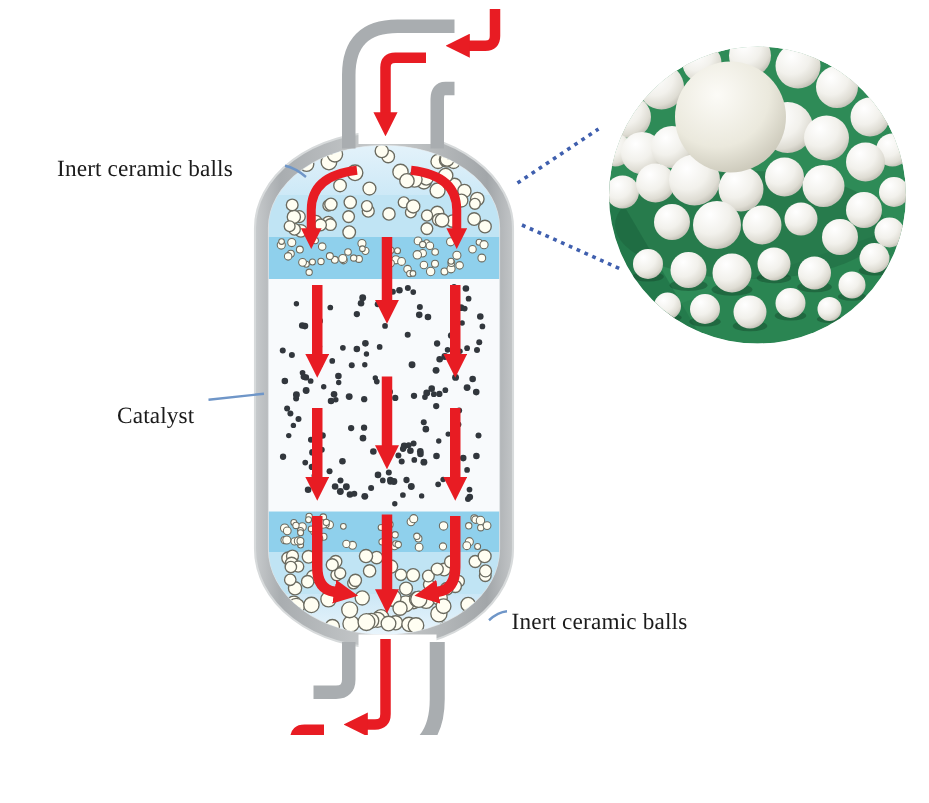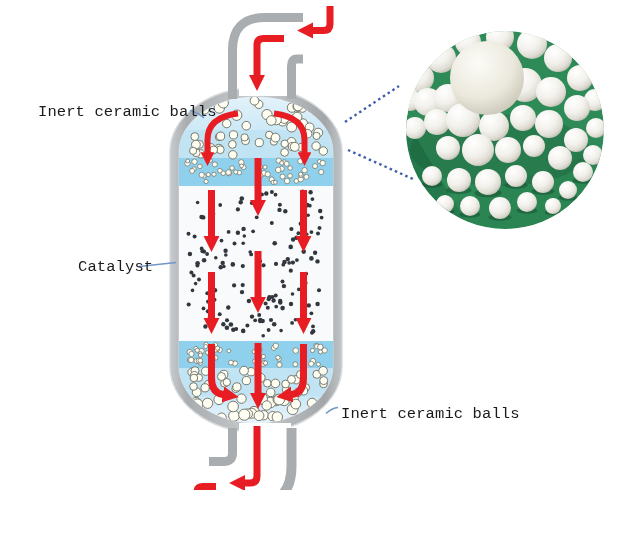--- a/index.html
+++ b/index.html
@@ -4,21 +4,21 @@
 <style>
   :root{
     --arrow-red:#e81c23; --vessel-wall:#b5b9bb; --pipe-gray:#a9adb0;
     --blue-light:#c0e4f4; --blue-medium:#8fd0ec; --catalyst-bg:#f8fafc;
     --catalyst-dot:#32373d; --ball-fill:#fffef2; --ball-stroke:#6b6b60;
     --connector-blue:#3f5fae; --tick-blue:#6f96c8; --label-color:#1b1b1b;
     --photo-green:#2e8b57;
   }
   html,body{margin:0;padding:0;background:#ffffff;}
   .stage{position:relative;width:619px;height:490px;background:#ffffff;overflow:hidden;
-         font-family:Liberation Mono, monospace;}
+         font-family:Liberation Serif, serif;}
   .stage svg{position:absolute;left:0;top:0;}
   .lbl{position:absolute;color:var(--label-color);font-size:15.5px;line-height:19px;
        white-space:nowrap;letter-spacing:0.1px;}
 </style>
 </head>
 <body>
 
 <div class="stage">
 
 <svg width="619" height="535" viewBox="0 0 619 535">
@@ -558,15 +558,15 @@
           <ellipse cx="553" cy="212.8" rx="8.4" ry="2.56" fill="#123f26" opacity="0.4"></ellipse>
           <circle cx="553" cy="206" r="8" fill="url(#gBall)"></circle>
           <ellipse cx="445" cy="211.65" rx="9.450000000000001" ry="2.88" fill="#123f26" opacity="0.4"></ellipse>
           <circle cx="445" cy="204" r="9" fill="url(#gBall)"></circle>
           <circle cx="487" cy="78" r="37" fill="url(#gBallBig)"></circle>
         </g>
   </g>
 </svg>
 
 <div class="lbl" style="left:38px;top:103px">Inert ceramic balls</div>
-<div class="lbl" style="left:78px;top:258px">Catalyst</div>
+<div class="lbl" style="left:78px;top:268px">Catalyst</div>
 <div class="lbl" style="left:341px;top:405px">Inert ceramic balls</div>
 </div>
 
 </body></html>

